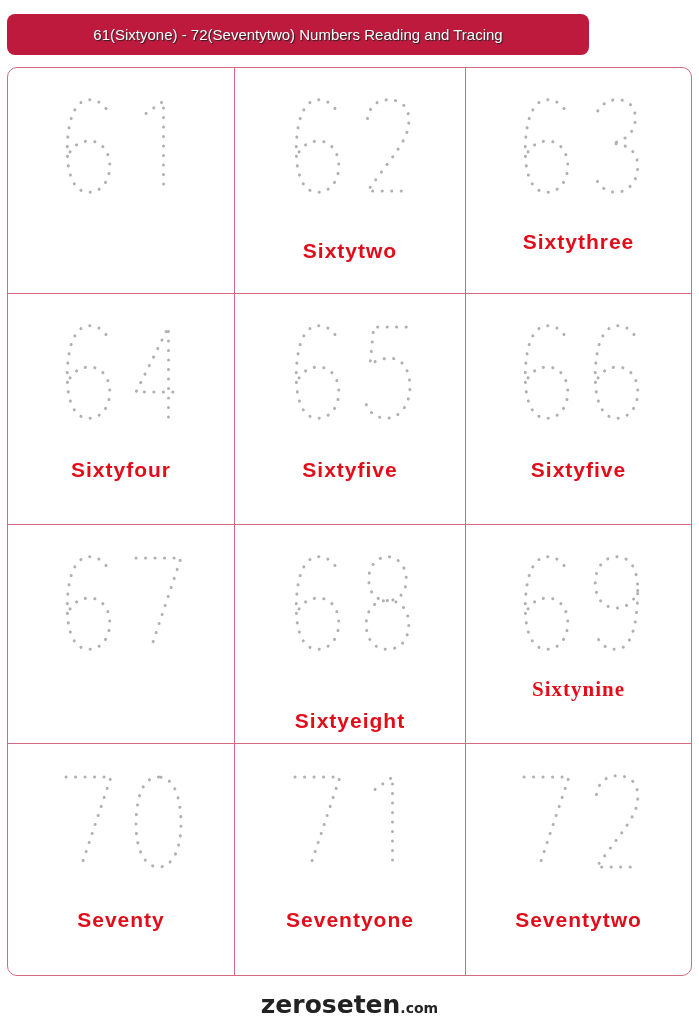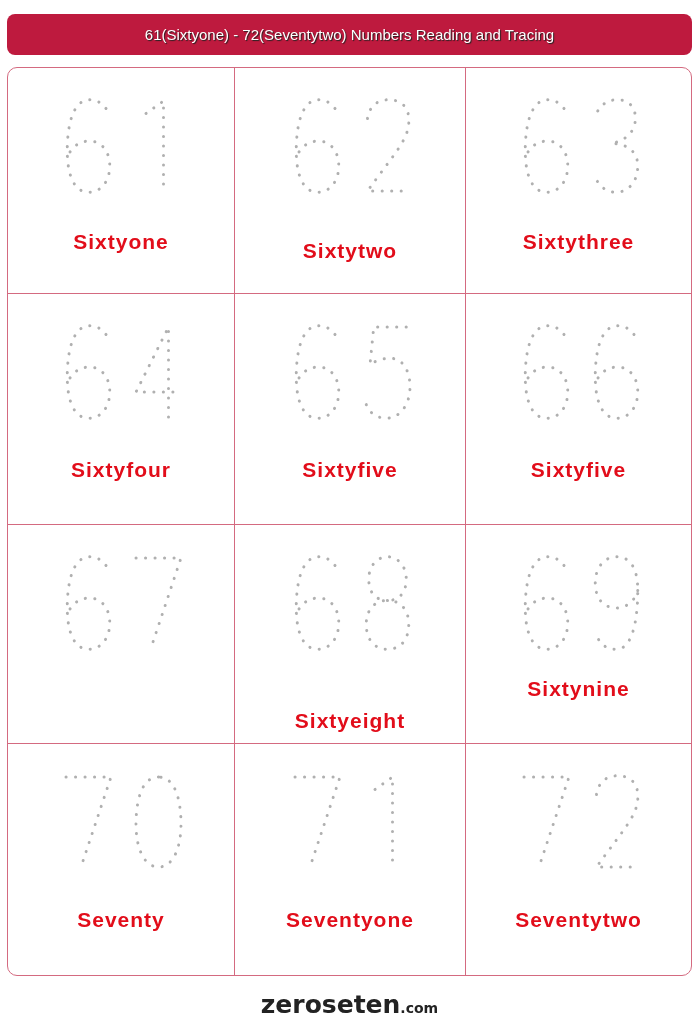--- a/index.html
+++ b/index.html
@@ -1,17 +1,17 @@
 <!DOCTYPE html>
 <html><head>
 <meta charset="utf-8">
 <style>
   html,body{margin:0;padding:0;background:#fff;}
   body{width:699px;height:1024px;position:relative;overflow:hidden;font-family:"DejaVu Sans",sans-serif;}
-  .header{position:absolute;left:7px;top:14px;width:685px;height:41px;background:#be1a3e;border-radius:8px;
+  .header{position:absolute;left:7px;top:14px;width:582px;height:41px;background:#be1a3e;border-radius:8px;
     color:#fff;font-family:"Liberation Sans",sans-serif;font-size:15px;text-align:center;line-height:41px;
     text-shadow:1px 1px 1px #222;}
   .grid{position:absolute;left:7px;top:67px;width:683px;height:907px;border:1.5px solid #d46a80;border-radius:10px;
     display:grid;grid-template-columns:227px 231px 225px;grid-template-rows:226px 231px 219px 231px;overflow:hidden;}
   .cell{position:relative;border-right:1.5px solid #d46a80;border-bottom:1.5px solid #d46a80;}
   .cell.c3{border-right:none;}
   .cell.r4{border-bottom:none;}
   .digits{position:absolute;left:0;right:0;top:28px;height:100px;display:flex;justify-content:center;}
   .digits svg{display:block;}
   .word{position:absolute;left:0;right:0;text-align:center;color:#e20d1a;font-weight:bold;
@@ -28,21 +28,20 @@
 </div>
 
 <div class="grid" id="grid">
     <div class="cell c1 r1">
       <div class="digits">
         <svg width="130" height="100" viewBox="0 0 104 80">
           <path d="M34,10 C30,5 26,3 21,3 C8,3 3,22 3,44 C3,64 9,77 20,77 C31,77 37,67 37,56 C37,44 30,36 21,36 C12,36 5,42 3,50" transform="translate(6,0)" fill="none" stroke="#b0b0b0" stroke-width="2.4" stroke-linecap="round" stroke-dasharray="0.1 7.5"></path>
           <path d="M10,14 L24,4 L24,76" transform="translate(62,0)" fill="none" stroke="#b0b0b0" stroke-width="2.4" stroke-linecap="round" stroke-dasharray="0.1 7.5"></path>
         </svg>
       </div>
-      <div class="word" style="top: 162px;">Sixtyone</div>
     </div>
     <div class="cell c2 r1">
       <div class="digits">
         <svg width="130" height="100" viewBox="0 0 104 80">
           <path d="M34,10 C30,5 26,3 21,3 C8,3 3,22 3,44 C3,64 9,77 20,77 C31,77 37,67 37,56 C37,44 30,36 21,36 C12,36 5,42 3,50" transform="translate(6,0)" fill="none" stroke="#b0b0b0" stroke-width="2.4" stroke-linecap="round" stroke-dasharray="0.1 7.5"></path>
           <path d="M4,18 C6,6 14,3 21,3 C32,3 38,10 37,22 C36,36 24,48 4,76 L38,76" transform="translate(62,0)" fill="none" stroke="#b0b0b0" stroke-width="2.4" stroke-linecap="round" stroke-dasharray="0.1 7.5"></path>
         </svg>
       </div>
       <div class="word" style="top: 155px; margin-top: 16px;">Sixtytwo</div>
     </div>
@@ -99,21 +98,21 @@
       </div>
       <div class="word" style="top: 152px; margin-top: 32px;">Sixtyeight</div>
     </div>
     <div class="cell c3 r3">
       <div class="digits">
         <svg width="130" height="100" viewBox="0 0 104 80">
           <path d="M34,10 C30,5 26,3 21,3 C8,3 3,22 3,44 C3,64 9,77 20,77 C31,77 37,67 37,56 C37,44 30,36 21,36 C12,36 5,42 3,50" transform="translate(6,0)" fill="none" stroke="#b0b0b0" stroke-width="2.4" stroke-linecap="round" stroke-dasharray="0.1 7.5"></path>
           <path d="M37,30 C35,38 28,44 20,44 C10,44 3,37 3,24 C3,12 10,3 20,3 C31,3 37,12 37,30 C37,56 32,77 20,77 C13,77 8,74 5,68" transform="translate(62,0)" fill="none" stroke="#b0b0b0" stroke-width="2.4" stroke-linecap="round" stroke-dasharray="0.1 7.5"></path>
         </svg>
       </div>
-      <div class="word" style="top: 152px;">Sixtynine</div>
+      <div class="word" style="top: 152px; font-family: Liberation Serif, serif;">Sixtynine</div>
     </div>
     <div class="cell c1 r4">
       <div class="digits">
         <svg width="130" height="100" viewBox="0 0 104 80">
           <path d="M2,4 L38,4 L14,76" transform="translate(6,0)" fill="none" stroke="#b0b0b0" stroke-width="2.4" stroke-linecap="round" stroke-dasharray="0.1 7.5"></path>
           <path d="M20,4 C4,4 2,30 2,42 C2,60 8,76 20,76 C32,76 38,60 38,42 C38,24 34,4 20,4 Z" transform="translate(62,0)" fill="none" stroke="#b0b0b0" stroke-width="2.4" stroke-linecap="round" stroke-dasharray="0.1 7.5"></path>
         </svg>
       </div>
       <div class="word" style="top: 164px; text-align: center;">Seventy</div>
     </div>

